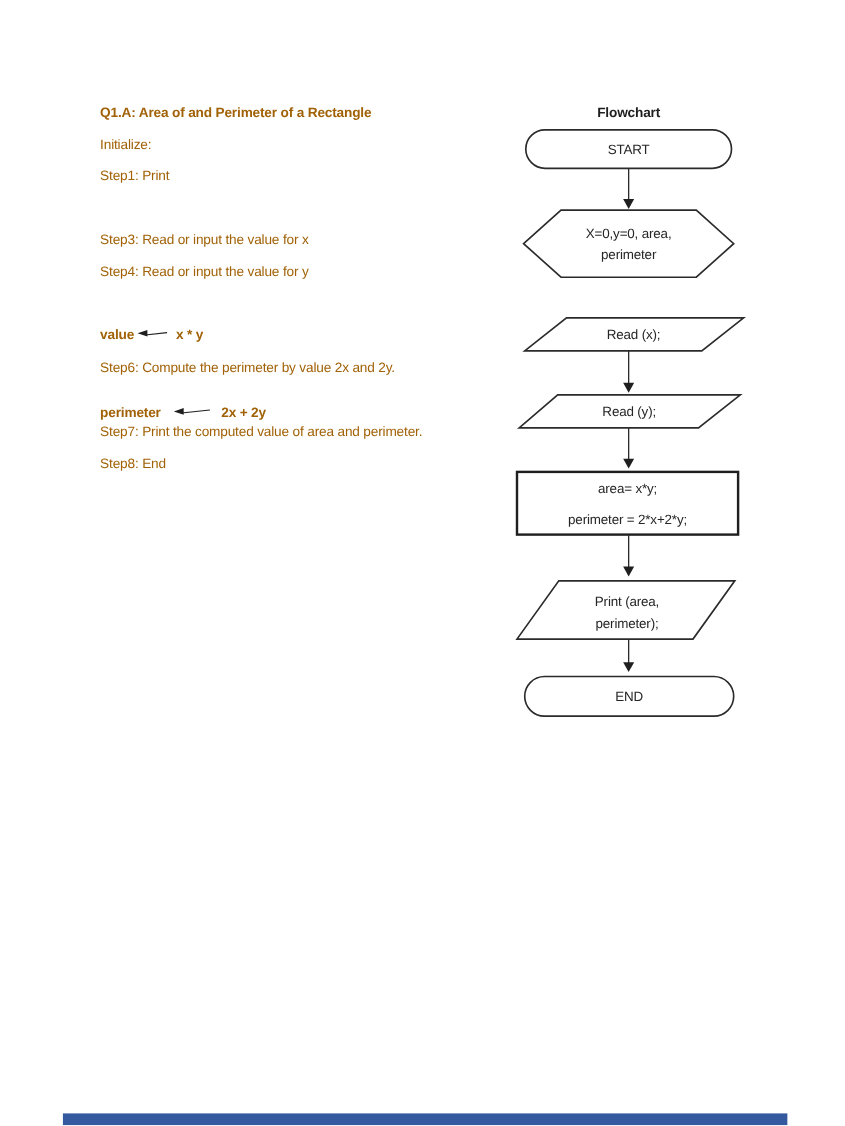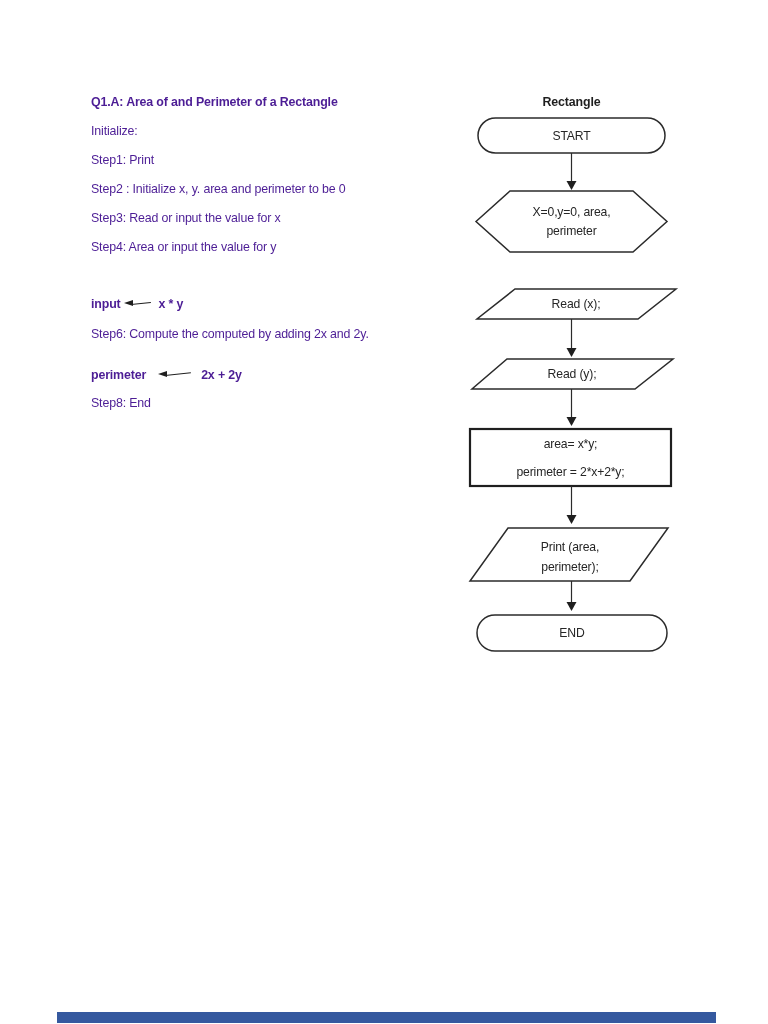--- a/index.html
+++ b/index.html
@@ -13,21 +13,21 @@
     color:#1f1f1f;
   }
   
   .tline {
     position:absolute;
     left:91px;
     font-size:12.4px;
     line-height:15px;
     letter-spacing:-0.15px;
     white-space:nowrap;
-    color:#4c1d95;
+    color:#a16207;
   }
   .bold { font-weight:700; }
   
   .assign-arrow {
     display:inline-block;
     position:relative;
     height:10px;
     top:1px;
   }
   .assign-arrow .head {
@@ -79,37 +79,37 @@
   }
 </style>
 </head>
 <body>
 
 <div class="page">
 
   <div class="tline bold" style="top:95px">Q1.A: Area of and Perimeter of a Rectangle</div>
   <div class="tline" style="top:124px">Initialize:</div>
   <div class="tline" style="top:153px">Step1: Print</div>
-  <div class="tline" style="top:182px">Step2 : Initialize x, y. area and perimeter to be 0</div>
   <div class="tline" style="top:211px">Step3: Read or input the value for x</div>
-  <div class="tline" style="top:240px">Step4: Area or input the value for y</div>
+  <div class="tline" style="top:240px">Step4: Read or input the value for y</div>
 
   <div class="tline bold" style="top:297px">
-    <span>input</span><span class="assign-arrow arrow-sm"><span class="head"></span><span class="shaft"></span></span><span>x * y</span>
+    <span>value</span><span class="assign-arrow arrow-sm"><span class="head"></span><span class="shaft"></span></span><span>x * y</span>
   </div>
 
-  <div class="tline" style="top:327px">Step6: Compute the computed by adding 2x and 2y.</div>
+  <div class="tline" style="top:327px">Step6: Compute the perimeter by value 2x and 2y.</div>
 
   <div class="tline bold" style="top:368px">
     <span>perimeter</span><span class="assign-arrow arrow-lg"><span class="head"></span><span class="shaft"></span></span><span>2x + 2y</span>
   </div>
 
-  <div class="tline" style="top:396px">Step8: End</div>
+  <div class="tline" style="top:385px">Step7: Print the computed value of area and perimeter.</div>
+  <div class="tline" style="top:414px">Step8: End</div>
 
-  <div class="flow-title">Rectangle</div>
+  <div class="flow-title">Flowchart</div>
 
   <svg class="flow-svg" viewBox="0 0 240 580">
 
     <rect class="shape" x="18" y="30" width="187" height="35" rx="17.5" ry="17.5"></rect>
     <text x="111.5" y="52" text-anchor="middle">START</text>
 
     <line class="flowline" x1="111.5" y1="65" x2="111.5" y2="94"></line>
     <polygon class="flowhead" points="106.5,93 116.5,93 111.5,102"></polygon>
 
     <polygon class="shape" points="16,133.5 50,103 173,103 207,133.5 173,164 50,164"></polygon>

